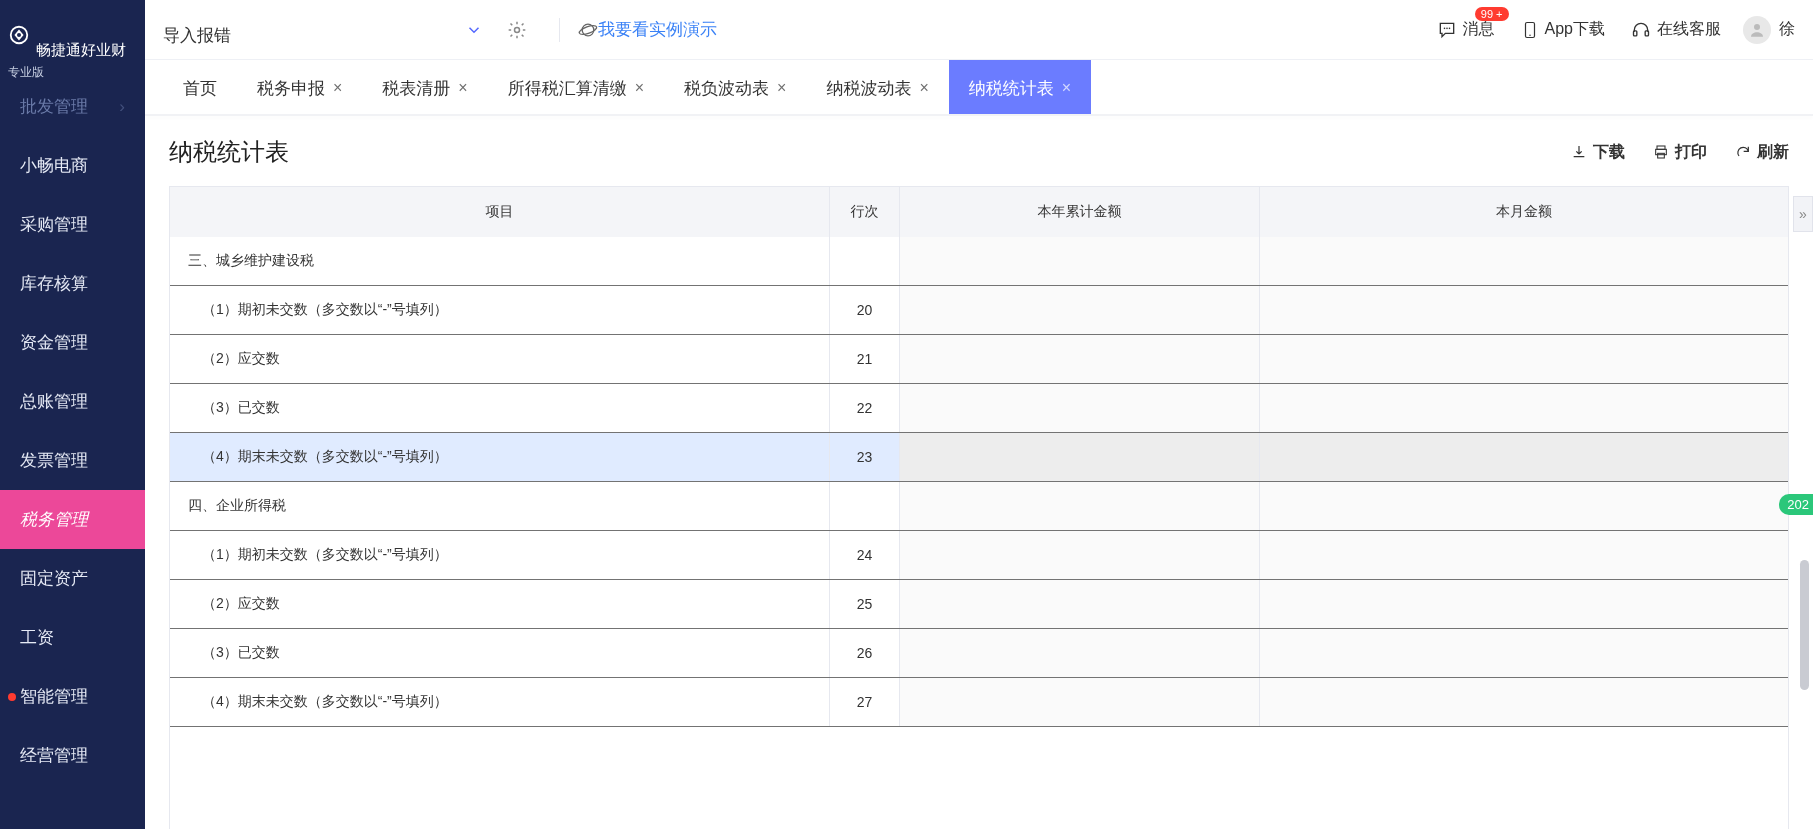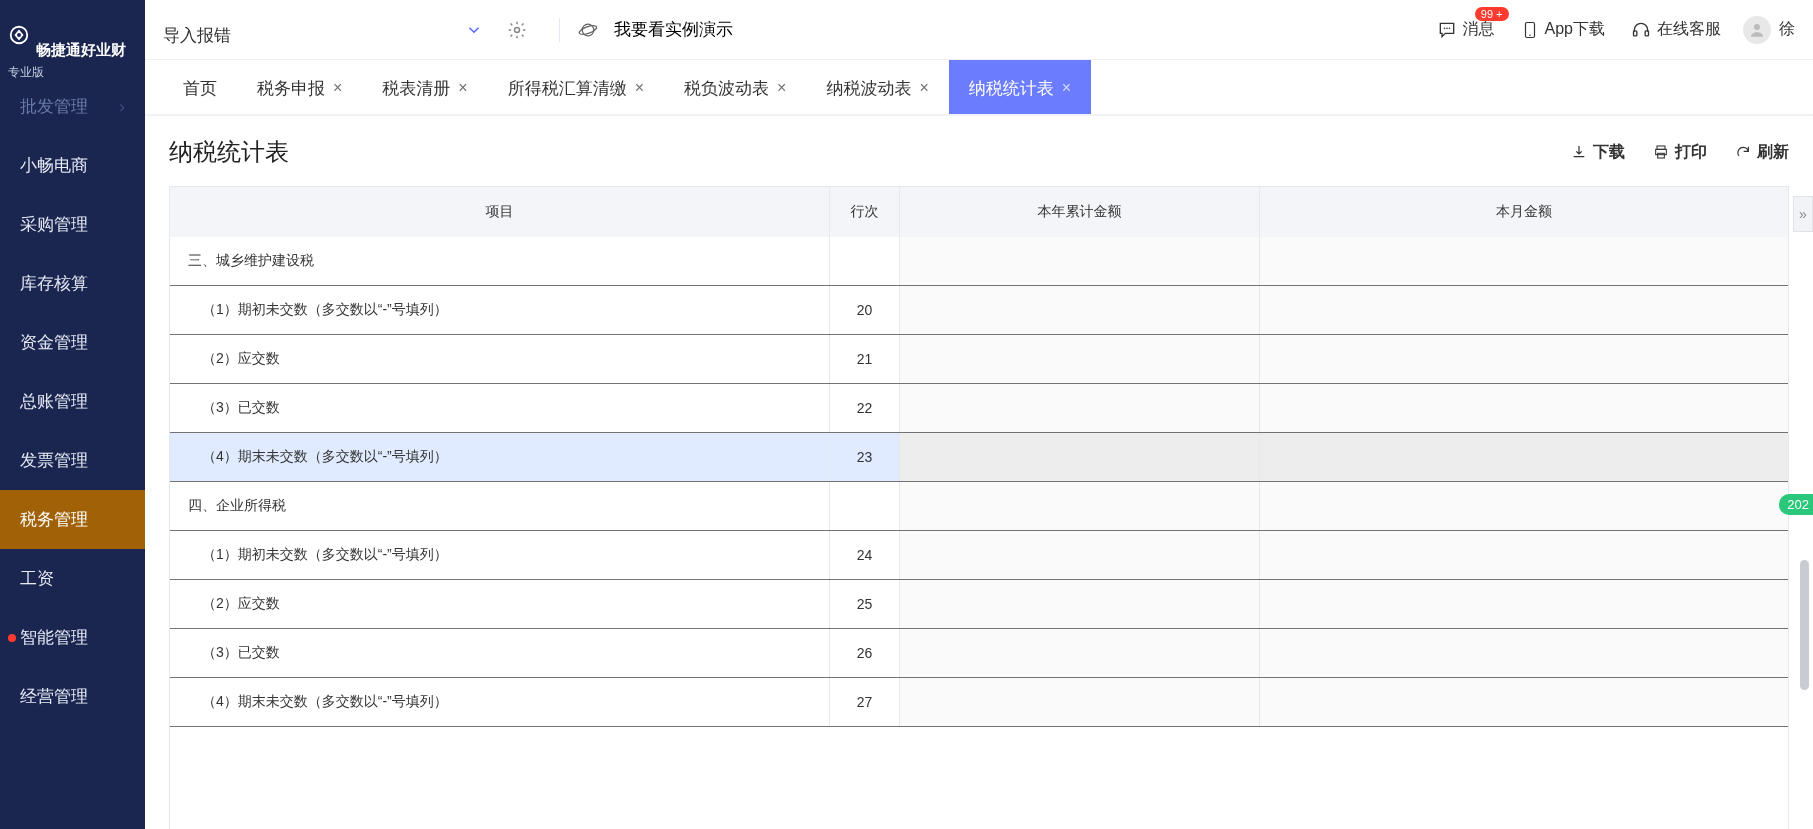--- a/index.html
+++ b/index.html
@@ -3,40 +3,40 @@
 <meta charset="utf-8">
 <style>
 * { box-sizing: border-box; margin: 0; padding: 0; }
 body { font-family: "Microsoft YaHei", "PingFang SC", sans-serif; font-size: 14px; color: #333; background: #fff; overflow: hidden; }
 .app { display: flex; height: 829px; width: 1813px; position: relative; }
 
 
 .sidebar { width: 145px; background: #1a2550; color: #fff; flex-shrink: 0; display: flex; flex-direction: column; }
 .logo-area { padding: 10px 8px 4px; display: flex; align-items: center; gap: 6px; }
 .logo-icon { width: 22px; height: 22px; }
-.logo-text { font-size: 15px; font-weight: 700; color: #fff; margin-top: 31px; }
+.logo-text { font-size: 15px; font-weight: 400; color: #fff; margin-top: 31px; }
 .edition { font-size: 12px; color: #c5cde0; padding: 0 8px 10px; }
 .nav { flex: 1; overflow-y: hidden; }
 .nav-item { display: flex; align-items: center; padding: 18px 20px; color: #e6eaf5; font-size: 17px; cursor: pointer; position: relative; }
 .nav-item.top-cut { padding-top: 4px; color: #6a7aa8; }
-.nav-item.active { background: #a16207; color: #fff; }
+.nav-item.active { background: #ec4899; color: #fff; font-style: italic; }
 .nav-item .dot { width: 8px; height: 8px; border-radius: 50%; background: #ff3b30; position: absolute; left: 8px; }
 .nav-item .chev { margin-left: auto; opacity: 0.5; }
 
 
 .main { flex: 1; display: flex; flex-direction: column; min-width: 0; }
 
 
 .topbar { height: 60px; display: flex; align-items: center; padding: 0 18px; border-bottom: 1px solid #eef0f5; }
 .select-wrap { display: flex; align-items: center; width: 330px; justify-content: space-between; padding-right: 10px; }
 .select-text { color: #333; font-size: 17px; margin-top: 12px; }
 .select-chev { color: #5468ff; }
 .gear { color: #888; margin: 0 14px; }
 .vline { width: 1px; height: 24px; background: #e6e8ef; margin: 0 18px; }
-.demo-link { display: flex; align-items: center; gap: 16px; color: #000000; font-size: 17px; cursor: pointer; }
+.demo-link { display: flex; align-items: center; gap: 0; color: #3b82f6; font-size: 17px; cursor: pointer; }
 .spacer { flex: 1; }
 .top-action { display: flex; align-items: center; gap: 6px; margin-left: 26px; color: #333; font-size: 16px; cursor: pointer; position: relative; }
 .badge { position: absolute; top: -12px; right: -14px; background: #ff3b30; color: #fff; font-size: 11px; padding: 1px 6px; border-radius: 10px; font-weight: 500; }
 .avatar { width: 28px; height: 28px; border-radius: 50%; background: #e8e8e8; margin-left: 22px; display: flex; align-items: center; justify-content: center; }
 .avatar svg { fill: #bbb; }
 .username { margin-left: 8px; font-size: 16px; }
 
 
 .tabs { height: 56px; display: flex; align-items: stretch; padding-left: 18px; position: relative; }
 .tabs::after { content: ""; position: absolute; left: 0; right: 0; bottom: 0; height: 2px; background: #f1f2f5; box-shadow: 0 2px 4px rgba(0,0,0,0.03); }
@@ -116,20 +116,23 @@
           <div class="nav-item">
             <span>总账管理</span>
           </div>
           <div class="nav-item">
             <span>发票管理</span>
           </div>
           <div class="nav-item active">
             <span>税务管理</span>
           </div>
           <div class="nav-item">
+            <span>固定资产</span>
+          </div>
+          <div class="nav-item">
             <span>工资</span>
           </div>
           <div class="nav-item">
             <span class="dot"></span>
             <span>智能管理</span>
           </div>
           <div class="nav-item">
             <span>经营管理</span>
           </div>
         </div>

